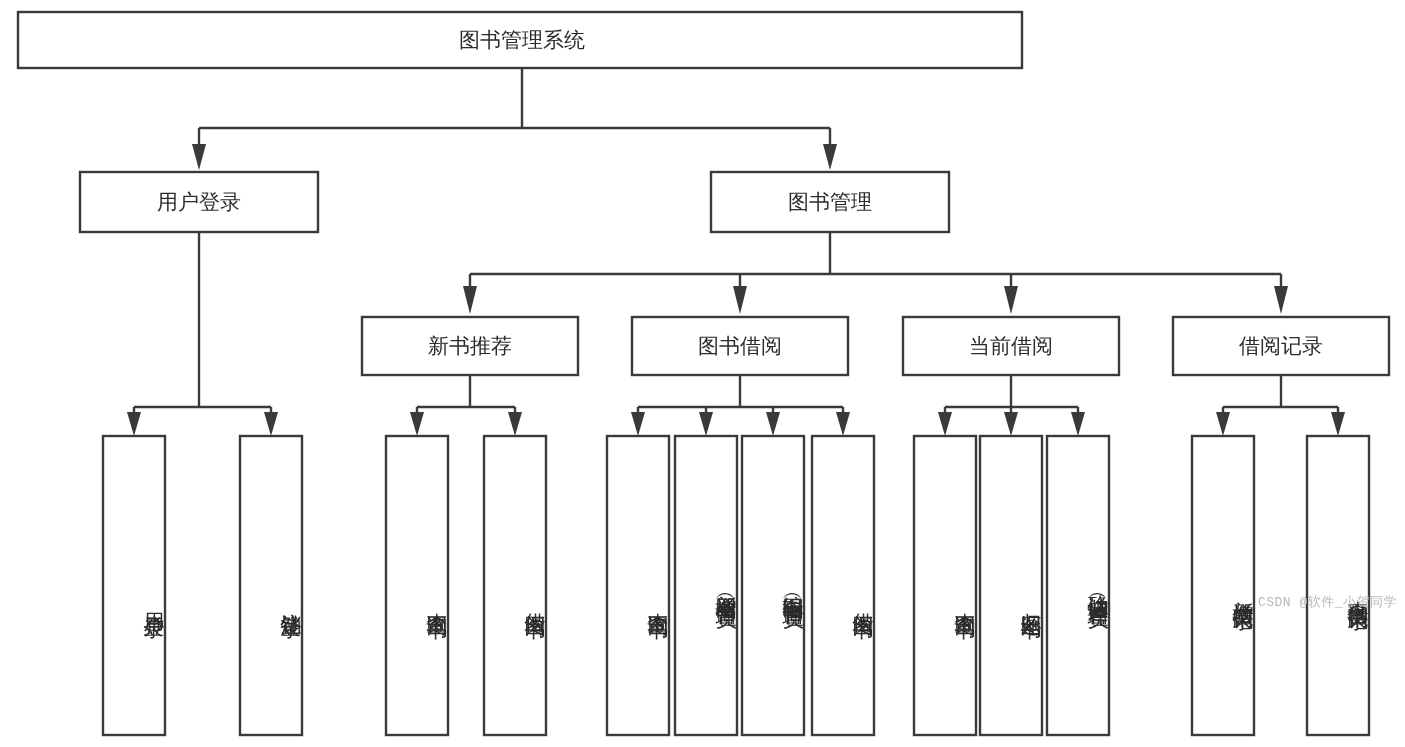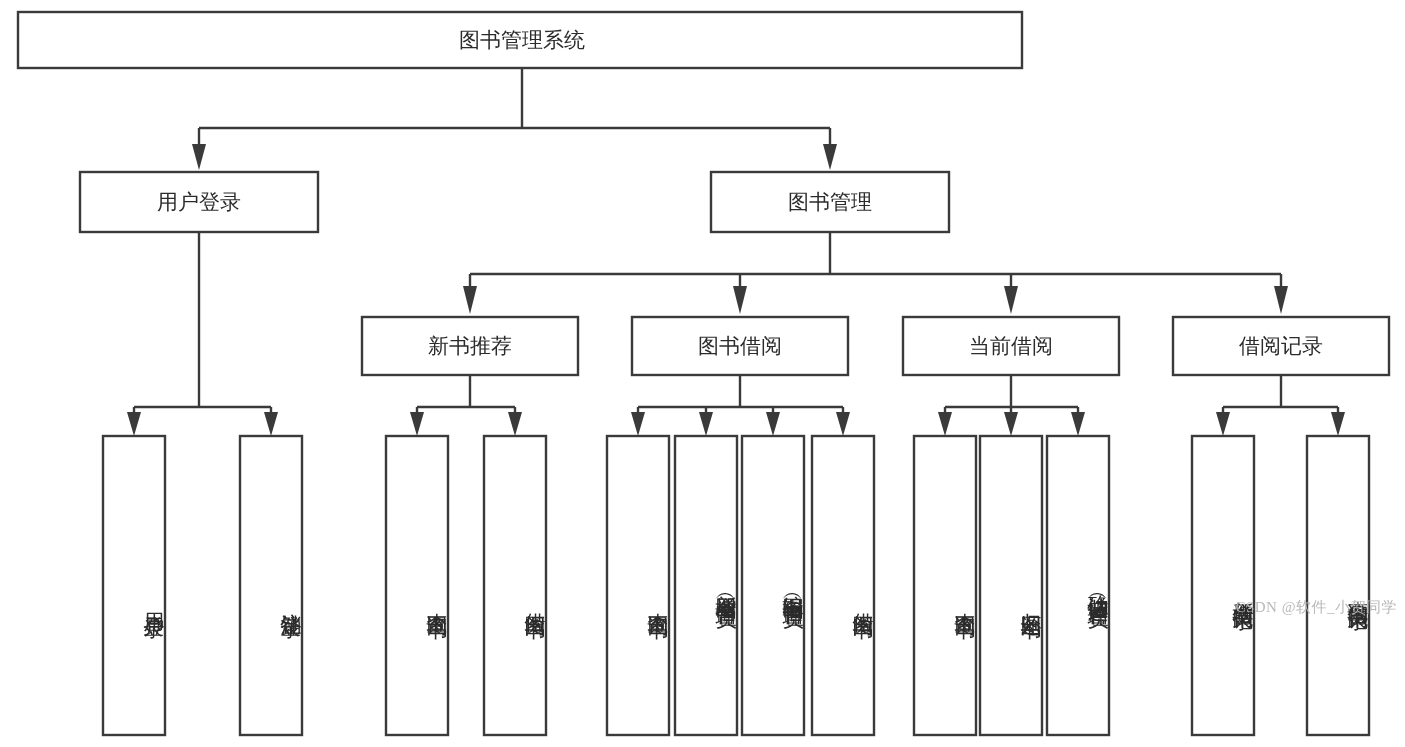--- a/index.html
+++ b/index.html
@@ -59,23 +59,23 @@
     display: flex;
     align-items: flex-start;
     justify-content: center;
     line-height: 1;
     white-space: nowrap;
     pointer-events: none;
   }
   .watermark {
     position: absolute;
     right: 8px;
-    bottom: 6px;
-    font-family: Liberation Serif, serif;
-    font-size: 15px;
+    bottom: 12px;
+    font-family: Liberation Mono, monospace;
+    font-size: 13px;
     color: #b8b8b8;
     letter-spacing: 0.5px;
     white-space: nowrap;
   }
 </style>
 </head>
 <body>
 
 <div id="diagram-root">
 

